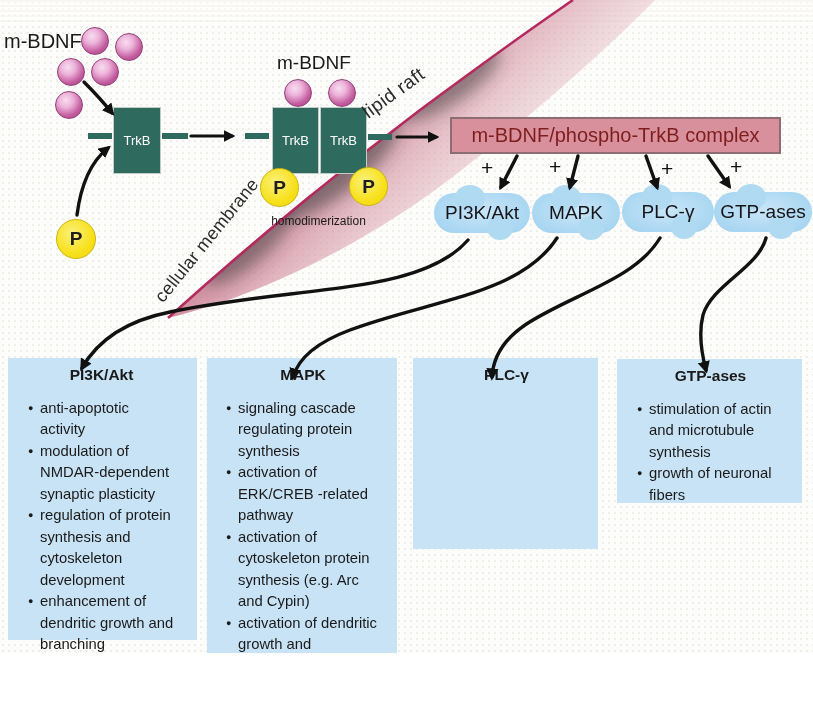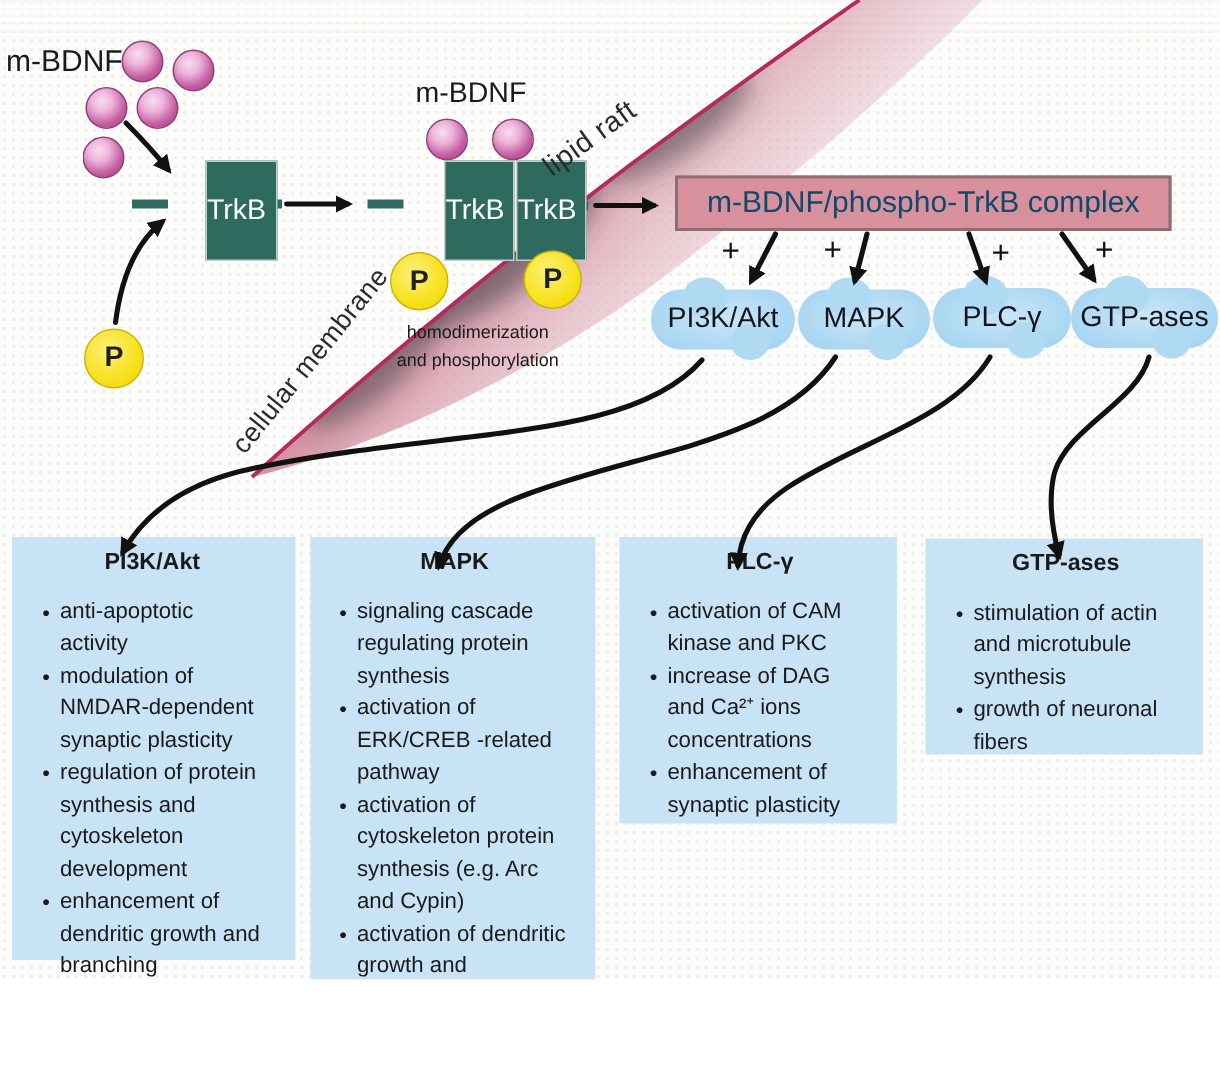--- a/index.html
+++ b/index.html
@@ -14,22 +14,22 @@
     position:absolute;left:0;top:0;width:813px;height:25px;z-index:0;
     background:repeating-linear-gradient(0deg,#ffffff 0 3px,#f4f2ed 3px 5px);
     opacity:.55;
   }
   svg.layer{position:absolute;left:0;top:0;z-index:0;}
   svg#arrow-layer{z-index:3;pointer-events:none;}
 
   
   .trkb{
     background:#2f6a5f;border:1px solid #c2cdc8;color:#ffffff;
-    display:flex;align-items:center;justify-content:flex-start;
-    font-size:19px;z-index:2;position:absolute;margin-left:24px;
+    display:flex;align-items:center;justify-content:center;
+    font-size:13px;z-index:2;position:absolute;
   }
 
   
   .sphere{
     position:absolute;width:26px;height:26px;border-radius:50%;z-index:2;
     background:radial-gradient(circle at 38% 32%, #f7ddf0 0%, #edb3da 30%, #c45d9f 65%, #a23e85 100%);
     border:1px solid #904177;
   }
 
   
@@ -46,21 +46,21 @@
   #mbdnf-dimer-label{left:277px;top:52px;font-size:19px;}
   #lipid-raft-label{left:358px;top:82px;font-size:19px;color:#2b2b2b;transform:rotate(-36deg);letter-spacing:.5px;}
   #cellular-membrane-label{left:112px;top:230px;width:190px;text-align:center;font-size:18px;color:#2b2b2b;transform:rotate(-51deg);letter-spacing:.3px;}
   #homodim-label{left:226px;top:212px;width:185px;text-align:center;font-size:12px;line-height:19px;white-space:normal;}
 
   
   #complex-box{
     position:absolute;left:450px;top:117px;width:331px;height:37px;z-index:2;
     background:#d8909c;border:2px solid #8d6d74;box-sizing:border-box;
     display:flex;align-items:center;justify-content:center;
-    font-size:20px;color:#0c4a6e;
+    font-size:20px;color:#7f1d1d;
   }
 
   .plus{position:absolute;z-index:4;font-size:21px;color:#111;}
 
   
   .blob{
     position:absolute;height:40px;border-radius:20px;z-index:2;
     background:radial-gradient(ellipse at 50% 45%, #c9e6f8 0%, #abd7f2 70%, #9fd0ee 100%);
     display:flex;align-items:center;justify-content:center;
     font-size:19px;color:#15151a;
@@ -148,21 +148,20 @@
     <span>P</span>
   </div>
   <div class="pcirc" style="left:349px;top:167px;width:37px;height:37px;">
     <span>P</span>
   </div>
 
   <div class="lbl" id="lipid-raft-label">lipid raft</div>
   <div class="lbl" id="cellular-membrane-label">cellular membrane</div>
   <div class="lbl" id="homodim-label">
     <div>homodimerization</div>
-    <div>and phosphorylation</div>
   </div>
 
   <div id="complex-box">
     <span>m-BDNF/phospho-TrkB complex</span>
   </div>
 
   <div class="plus" style="left:481px;top:156px;">+</div>
   <div class="plus" style="left:549px;top:155px;">+</div>
   <div class="plus" style="left:661px;top:157px;">+</div>
   <div class="plus" style="left:730px;top:155px;">+</div>
@@ -211,32 +210,20 @@
         <li>
           <span>activation of cytoskeleton protein synthesis (e.g. Arc and Cypin)</span>
         </li>
         <li>
           <span>activation of dendritic growth and branching</span>
         </li>
       </ul>
   </div>
   <div class="pbox" id="pbox-2">
     <div class="ptitle">PLC-γ</div>
-    <ul>
-
-    <li>
-          <span>activation of CAM kinase and PKC</span>
-        </li>
-        <li>
-          <span>increase of DAG and Ca²⁺ ions concentrations</span>
-        </li>
-        <li>
-          <span>enhancement of synaptic plasticity</span>
-        </li>
-      </ul>
   </div>
   <div class="pbox" id="pbox-3">
     <div class="ptitle">GTP-ases</div>
     <ul>
 
     <li>
           <span>stimulation of actin and microtubule synthesis</span>
         </li>
         <li>
           <span>growth of neuronal fibers</span>

